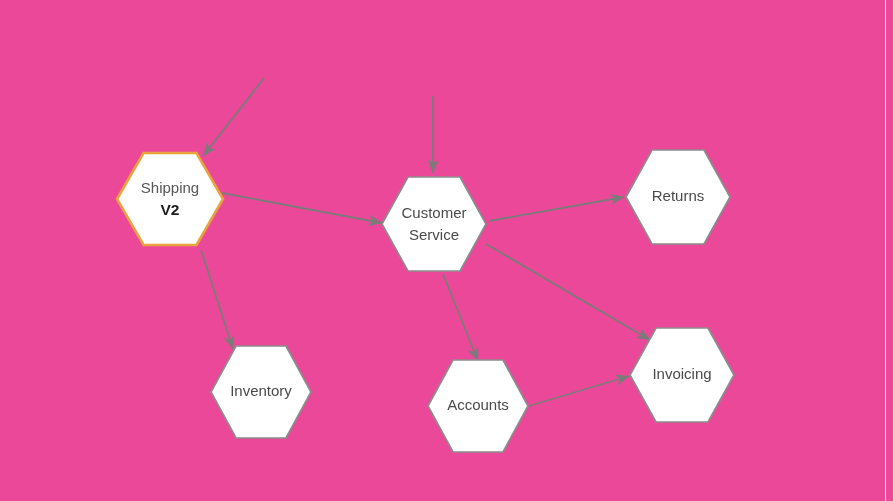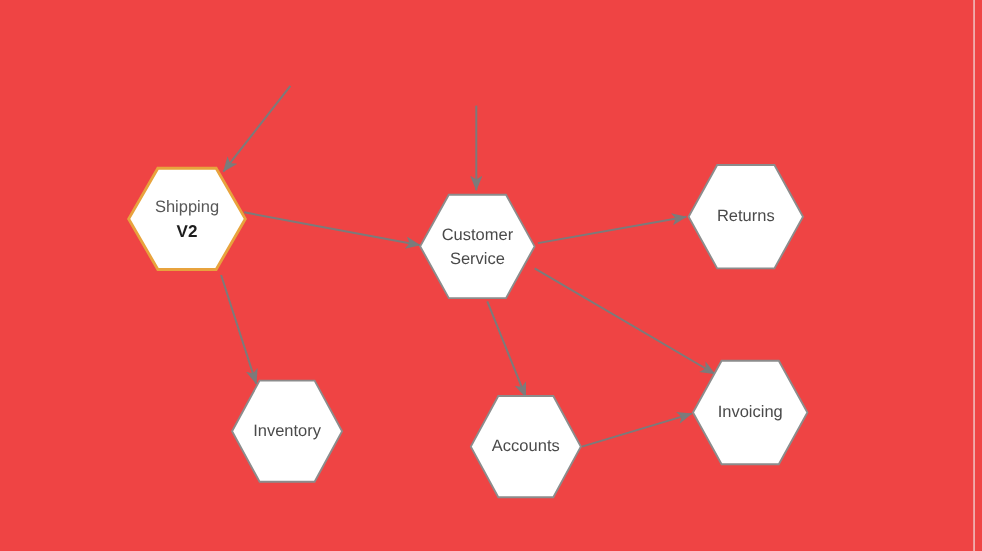--- a/index.html
+++ b/index.html
@@ -8,21 +8,21 @@
     padding: 0;
     background: #ffffff;
   }
   body {
     font-family: "Liberation Sans", sans-serif;
   }
   #canvas-root {
     position: relative;
     width: 893px;
     height: 501px;
-    background: #ef4444;
+    background: #ec4899;
     overflow: hidden;
   }
   #canvas-root::after {
     content: "";
     position: absolute;
     top: 0;
     right: 7px;
     bottom: 0;
     width: 1px;
     background: #f0f0f0;

